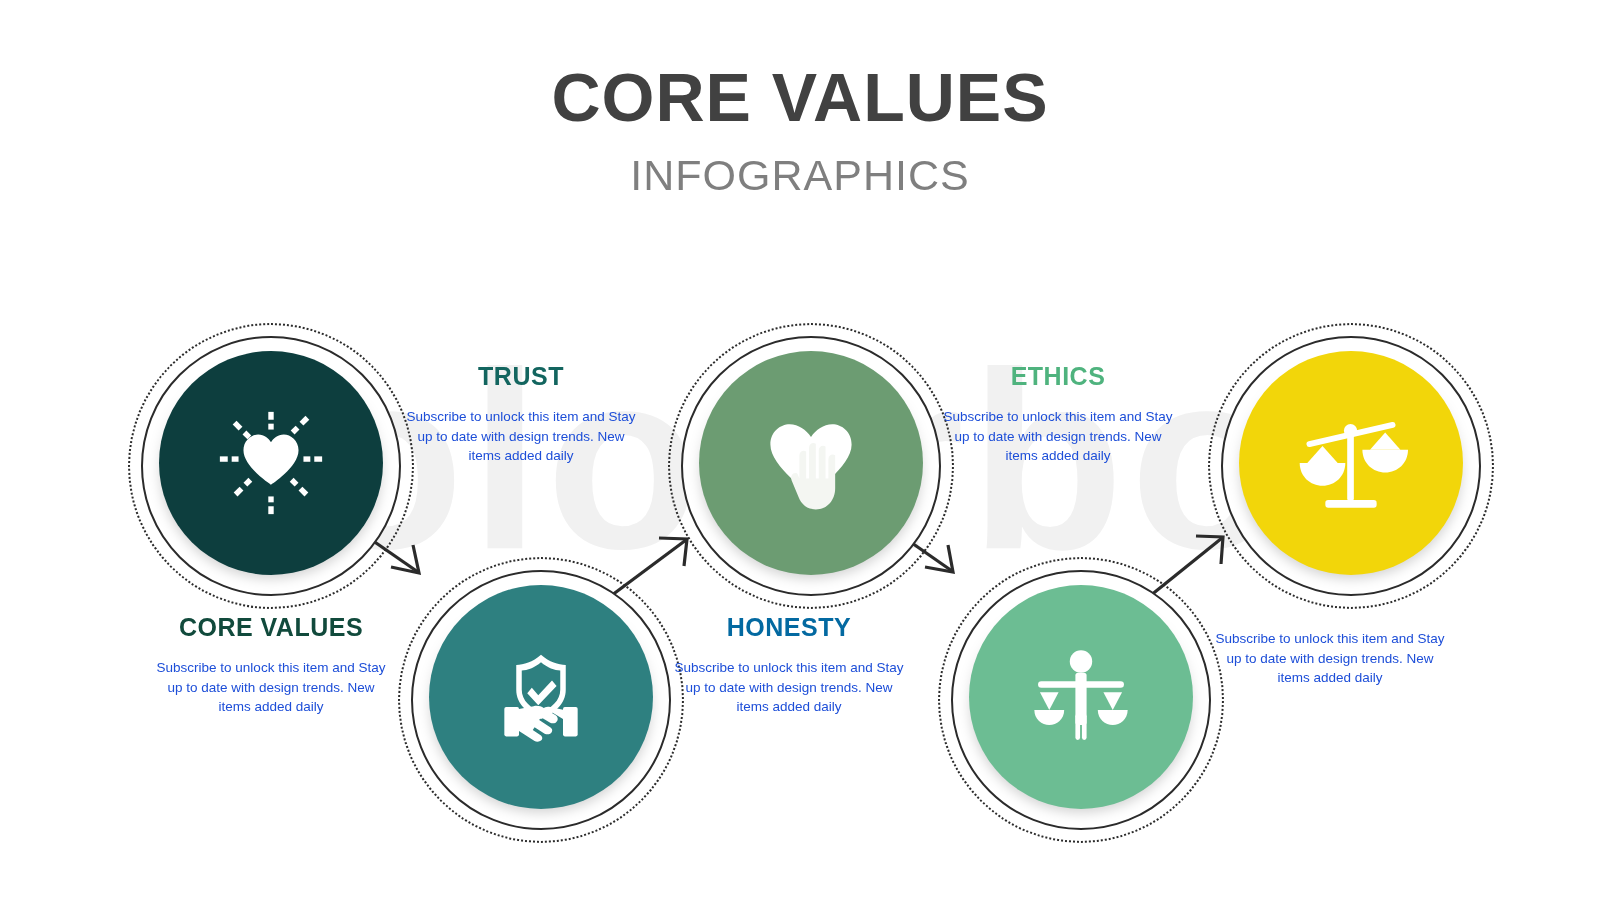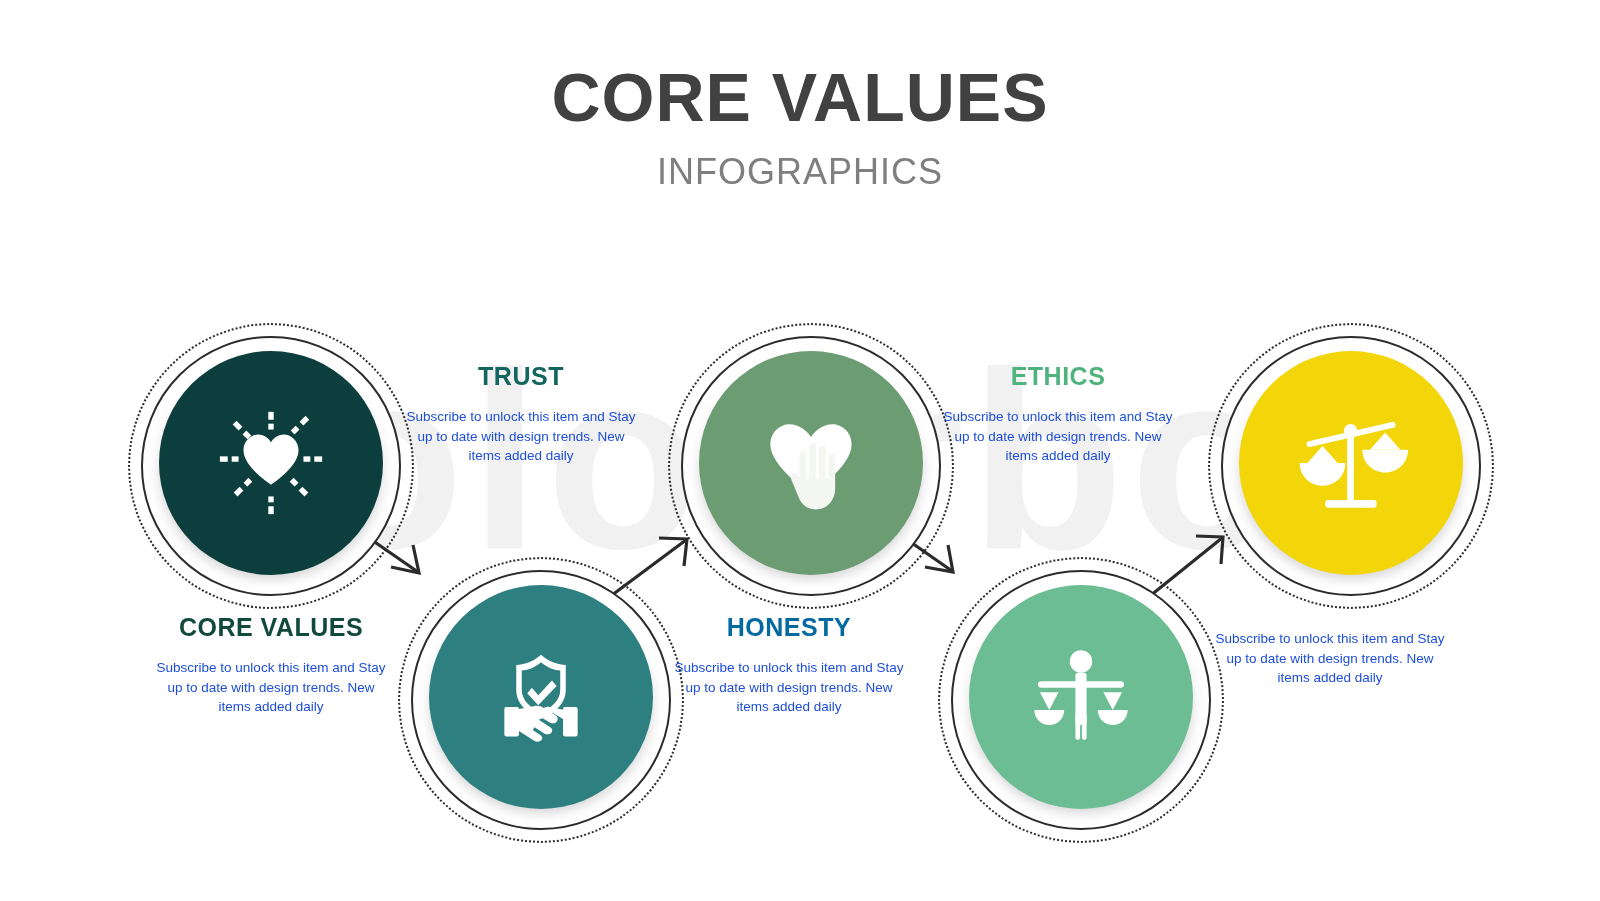--- a/index.html
+++ b/index.html
@@ -51,21 +51,21 @@
   }
   #title {
     font-size: 68px;
     font-weight: 700;
     color: #414141;
     letter-spacing: 1px;
     line-height: 1.05;
     margin: 0;
   }
   #subtitle {
-    font-size: 36px;
+    font-size: 43px;
     font-weight: 400;
     color: #7f7f7f;
     letter-spacing: 1px;
     margin: 18px 0 12px 0;
   }
 
   
   #arrows {
     position: absolute;
     left: 0; top: 0;

